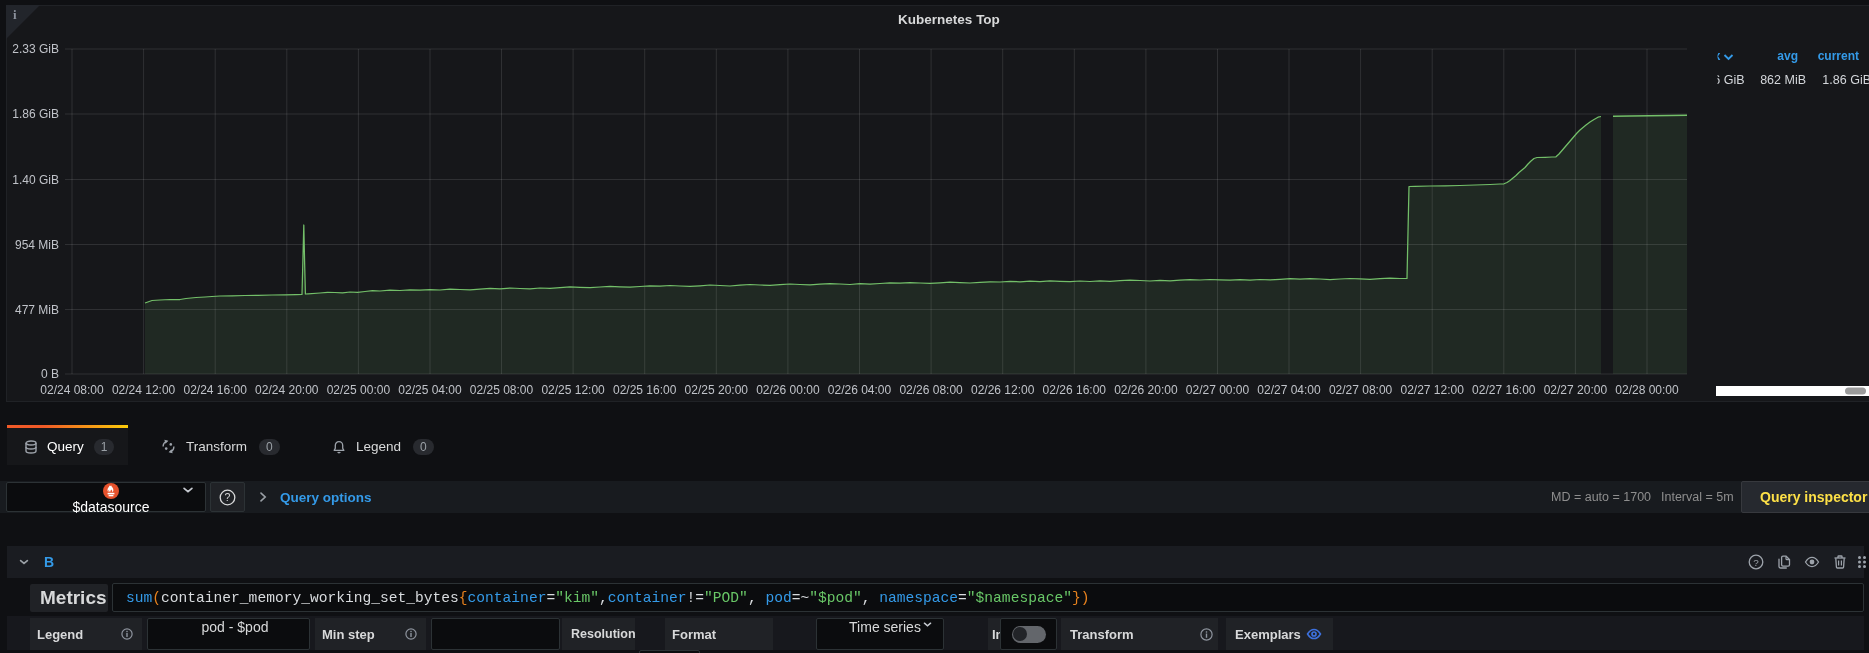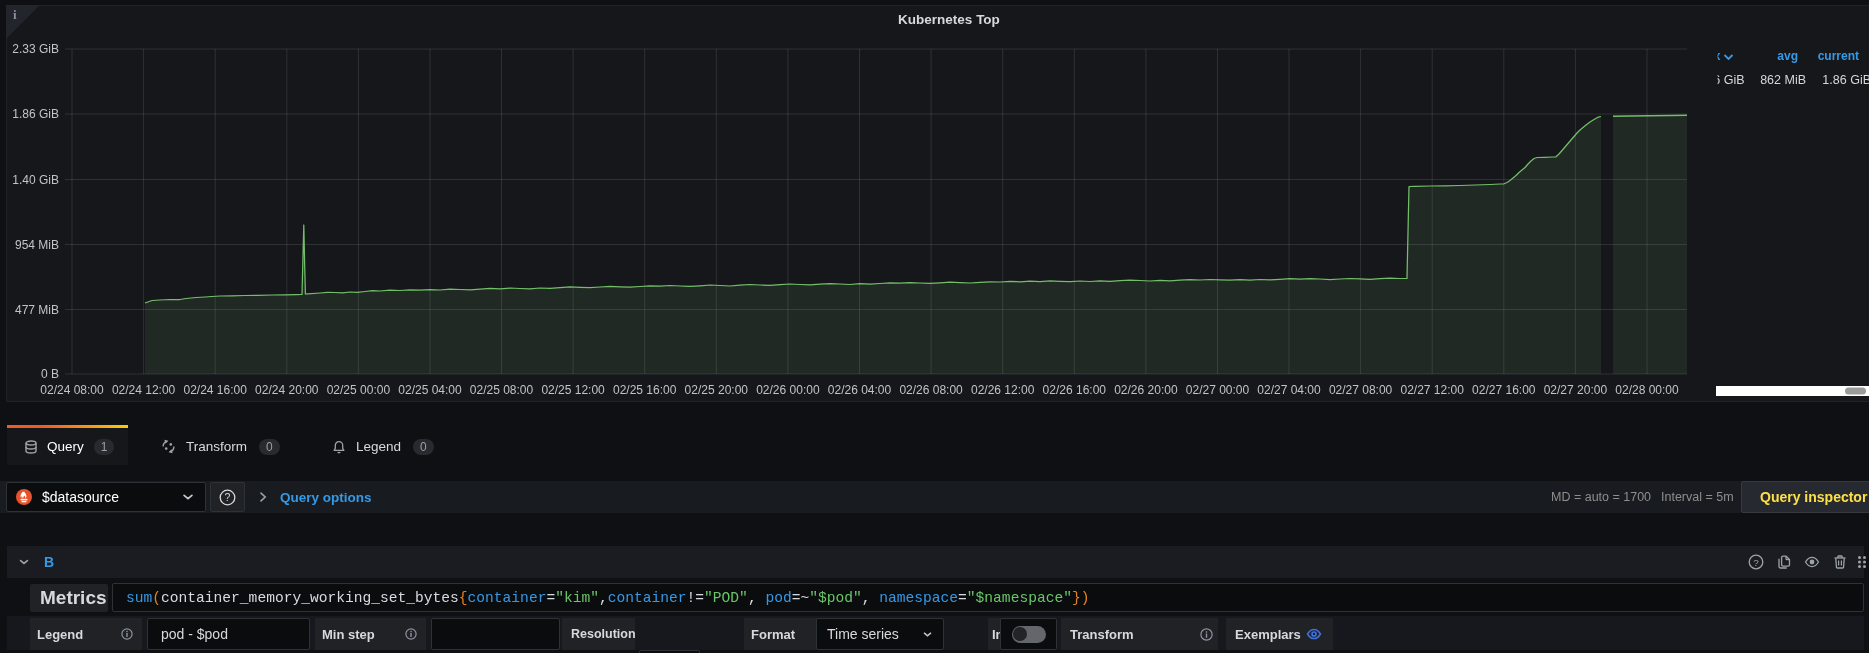--- a/index.html
+++ b/index.html
@@ -1,18 +1,18 @@
 <!DOCTYPE html>
 <html><head><meta charset="utf-8"><style>
 * { margin:0; padding:0; box-sizing:border-box; }
 html,body { width:1869px; height:653px; background:#0f1013; font-family:"Liberation Sans",sans-serif; overflow:hidden; }
 .abs { position:absolute; }
 .row { position:absolute; display:flex; align-items:center; }
 .lab { background:#202226; color:#d8d9da; font-size:13px; font-weight:bold; display:flex; align-items:center; }
-.inp { background:#0b0c0e; border:1px solid #2c3235; border-radius:2px; }
+.inp { background:#0b0c0e; border:1px solid #2c3235; border-radius:2px;flex-direction:column; }
 </style></head>
 <body>
 <svg width="1869" height="403" style="position:absolute;left:0;top:0">
 <rect x="6.5" y="5.5" width="1885" height="396" fill="#16171a" stroke="#202226"></rect>
 <path d="M6,5 L40,5 L6,39 Z" fill="#22252b"></path>
 <text x="13" y="19" font-family="Liberation Serif" font-size="13" font-weight="bold" fill="#8b919c">i</text>
 <text x="949" y="24" text-anchor="middle" font-size="13.5" font-weight="bold" fill="#d8d9da">Kubernetes Top</text>
 <path d="M145,303L152,300.5L160,300L170,299.5L180,299.5L186,298.5L196,297.5L205,297L212,296.5L220,296L232,295.8L245,295.5L258,295.3L272,295L285,294.8L296,294.6L302,294.5L303,256L303.8,225L304.6,262L305.4,294L308,293.8L320,293L327.5,292.4L335,292.5L342.5,292.8L350,292L357.5,292.4L365,291.5L372.5,290.6L380,291L390.0,290.1L400,290.5L410.0,289.8L420,290.2L430.0,289.7L440,290L450.0,289.1L460,289.5L470.0,289.9L480,289.2L490.0,288.4L500,288.8L510.0,288.0L520,288.5L530.0,288.9L540,288L550.0,288.4L560,287.6L570.0,286.9L580,287.3L590.0,287.6L600,287L610.0,286.3L620,286.8L630.0,287.2L640,286.5L650.0,285.8L660,286.2L670.0,285.5L680,286L690.0,286.4L700,285.8L710.0,285.0L720,285.5L730.0,286.0L740,285.2L750.0,284.5L760,285L770.0,285.4L780,284.7L790.0,284.0L800,284.5L810.0,284.9L820,284.2L830.0,283.7L840,284L850.0,284.5L860,283.7L870.0,284.1L880,283.5L890.0,282.8L900,283.2L910.0,282.7L920,283L930.0,283.4L940,282.8L950.0,282.1L960,282.6L970.0,283.0L980,282.3L990.0,281.8L1000,282L1010.0,281.3L1020,281.8L1030.0,281.1L1040,281.6L1050.0,280.9L1060,281.3L1070.0,281.6L1080,281L1090.0,281.5L1100,280.8L1110.0,281.3L1120,280.6L1130.0,280.2L1140,280.5L1150.0,281.0L1160,280.3L1170.0,280.8L1180,280.1L1190.0,279.7L1200,280L1210.0,279.5L1220,279.8L1230.0,280.2L1240,279.6L1250.0,280.1L1260,279.5L1270.0,279.9L1280,279.4L1290.0,278.7L1300,279.2L1310.0,278.7L1320,279L1330.0,279.6L1340,279L1350.0,278.5L1360,278.8L1370.0,279.3L1380,278.6L1390.0,278.2L1400,278.5L1407,278.4L1408,232L1409,186.5L1415,186.3L1430,186L1445,185.8L1460,185.5L1475,185L1490,184.5L1500,184L1504,183.8L1507,182.5L1510,180.5L1513,178L1516,175.5L1519,172.5L1522,170L1525,167.5L1528,164L1531,161L1534,158.5L1537,157.5L1545,157.3L1552,157L1556,156.8L1559,154L1562,150.5L1565,147L1568,143.5L1571,140L1574,136.5L1577,133L1580,130L1583,127.5L1586,125L1590,122L1594,119.5L1598,117.2L1601,116.5L1601,374L145,374Z" fill="rgba(115,191,105,0.11)"></path>
 <path d="M1613,116.2L1630,116L1650,115.8L1670,115.5L1687,115.3L1687,374L1613,374Z" fill="rgba(115,191,105,0.11)"></path>
 <g stroke="rgba(255,255,255,0.11)" stroke-width="1">
@@ -253,21 +253,21 @@
     <span style="margin-left:9px;font-size:12.5px">Resolution</span>
   </div>
 <div class="row inp" style="left:639px;top:650px;width:61px;height:32px">
   <span style="margin-left:10px;font-size:14px;color:#d8d9da">1/1</span>
   <span style="position:absolute;right:9px;display:flex">
       <svg width="11" height="11" viewBox="0 0 11 11" style="">
         <path d="M2.42,4.18 L5.5,6.82 L8.58,4.18" fill="none" stroke="#c7cbd1" stroke-width="1.5" stroke-linecap="round"></path>
       </svg>
     </span>
 </div>
-<div class="row lab" style="left:744px;top:618px;width:108px;height:32px">
+<div class="row lab" style="left:665px;top:618px;width:108px;height:32px">
     <span style="margin-left:7px">Format</span>
   </div>
 <div class="row inp" style="left:816px;top:618px;width:128px;height:32px">
   <span style="margin-left:10px;font-size:14px;color:#d8d9da">Time series</span>
   <span style="position:absolute;right:10px;display:flex">
       <svg width="11" height="11" viewBox="0 0 11 11" style="">
         <path d="M2.42,4.18 L5.5,6.82 L8.58,4.18" fill="none" stroke="#c7cbd1" stroke-width="1.5" stroke-linecap="round"></path>
       </svg>
     </span>
 </div>

